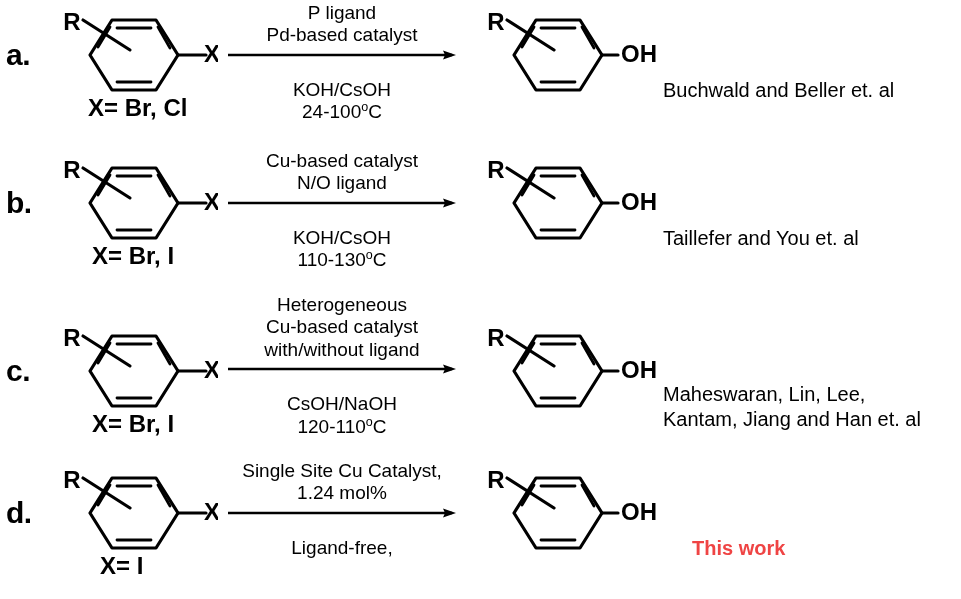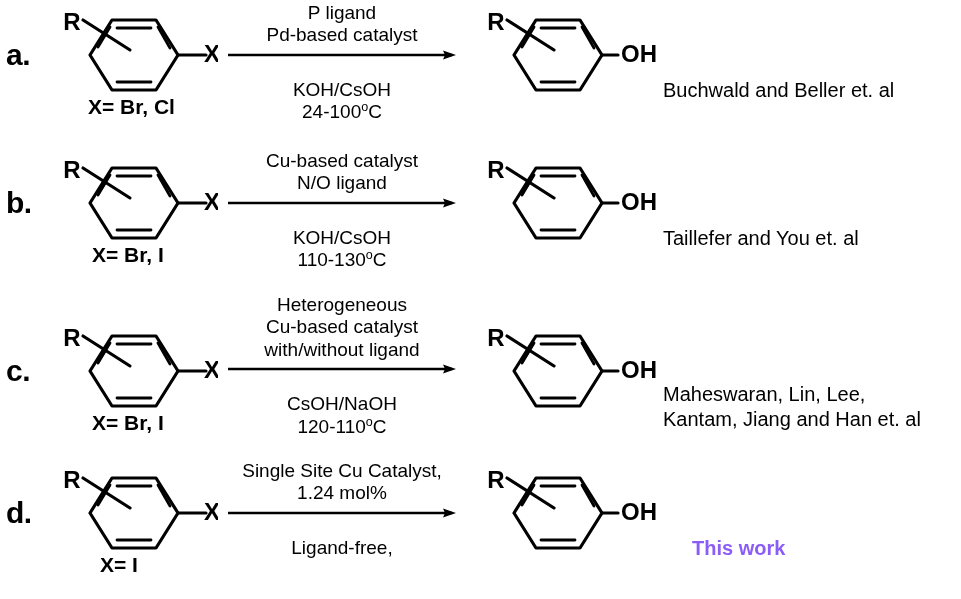--- a/index.html
+++ b/index.html
@@ -40,21 +40,21 @@
   
   .mol {
     position: absolute;
   }
   .mol svg { display: block; }
 
   
   .xdef {
     position: absolute;
     font-weight: bold;
-    font-size: 21px;
+    font-size: 24px;
     line-height: 1;
     white-space: nowrap;
   }
 
   
   .conditions {
     position: absolute;
     text-align: center;
     font-size: 19px;
     line-height: 1.18;
@@ -334,18 +334,18 @@
           <line x1="52" y1="19" x2="40" y2="39" stroke-width="2.8"></line>
           <line x1="100" y1="19" x2="112" y2="40" stroke-width="2.8"></line>
           <line x1="25" y1="12" x2="72" y2="42"></line>
           <line x1="120" y1="47" x2="136" y2="47"></line>
         </g>
         <text x="14" y="16" font-family="'Liberation Sans',sans-serif" font-size="24" font-weight="bold" text-anchor="middle" dominant-baseline="middle" fill="#000">R</text>
         <text x="139" y="48" font-family="'Liberation Sans',sans-serif" font-size="24" font-weight="bold" text-anchor="start" dominant-baseline="middle" fill="#000">OH</text>
       </svg>
     </div>
 
-    <div class="citation highlight" id="citation-d" style="left: 692px; top: 43px; color: #8b5cf6;">
+    <div class="citation highlight" id="citation-d" style="left: 692px; top: 43px; color: #ef4444;">
       <div>This work</div>
     </div>
   </div>
 
 </div>
 
 </body></html>

